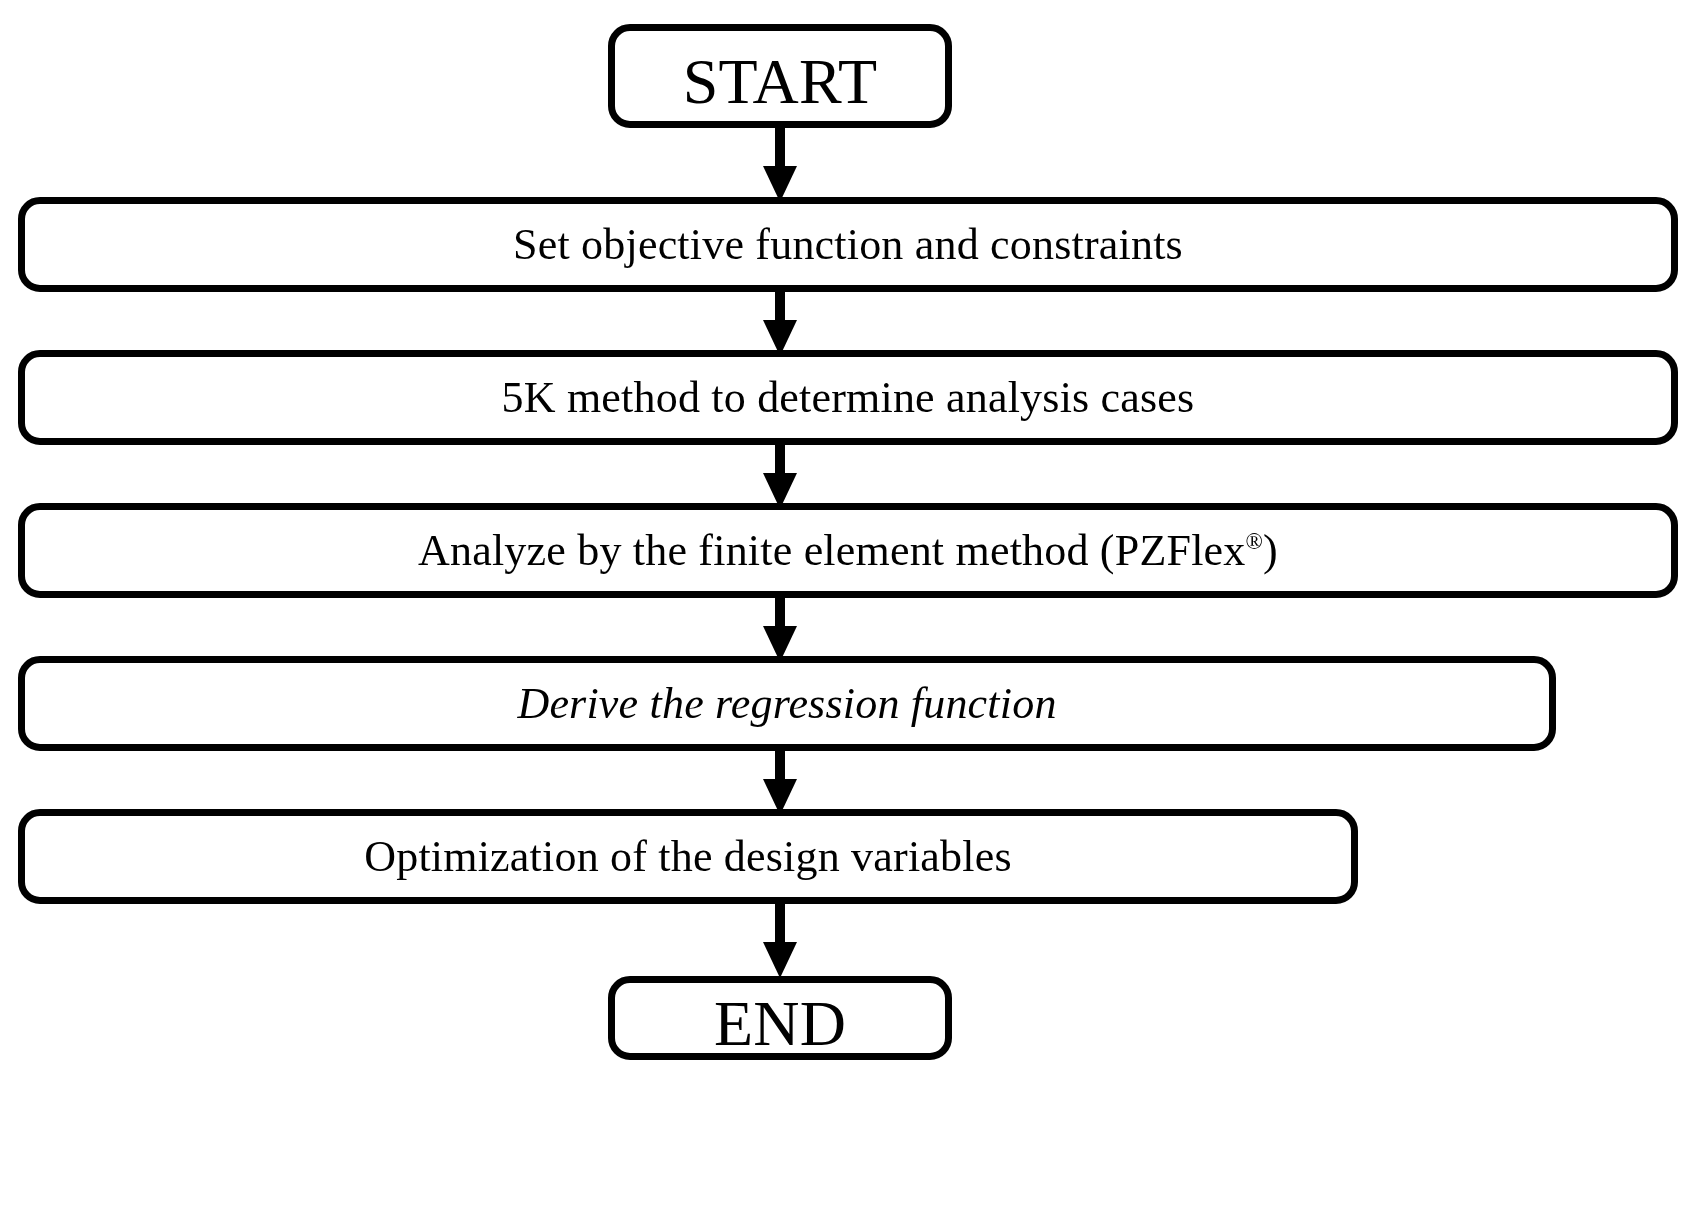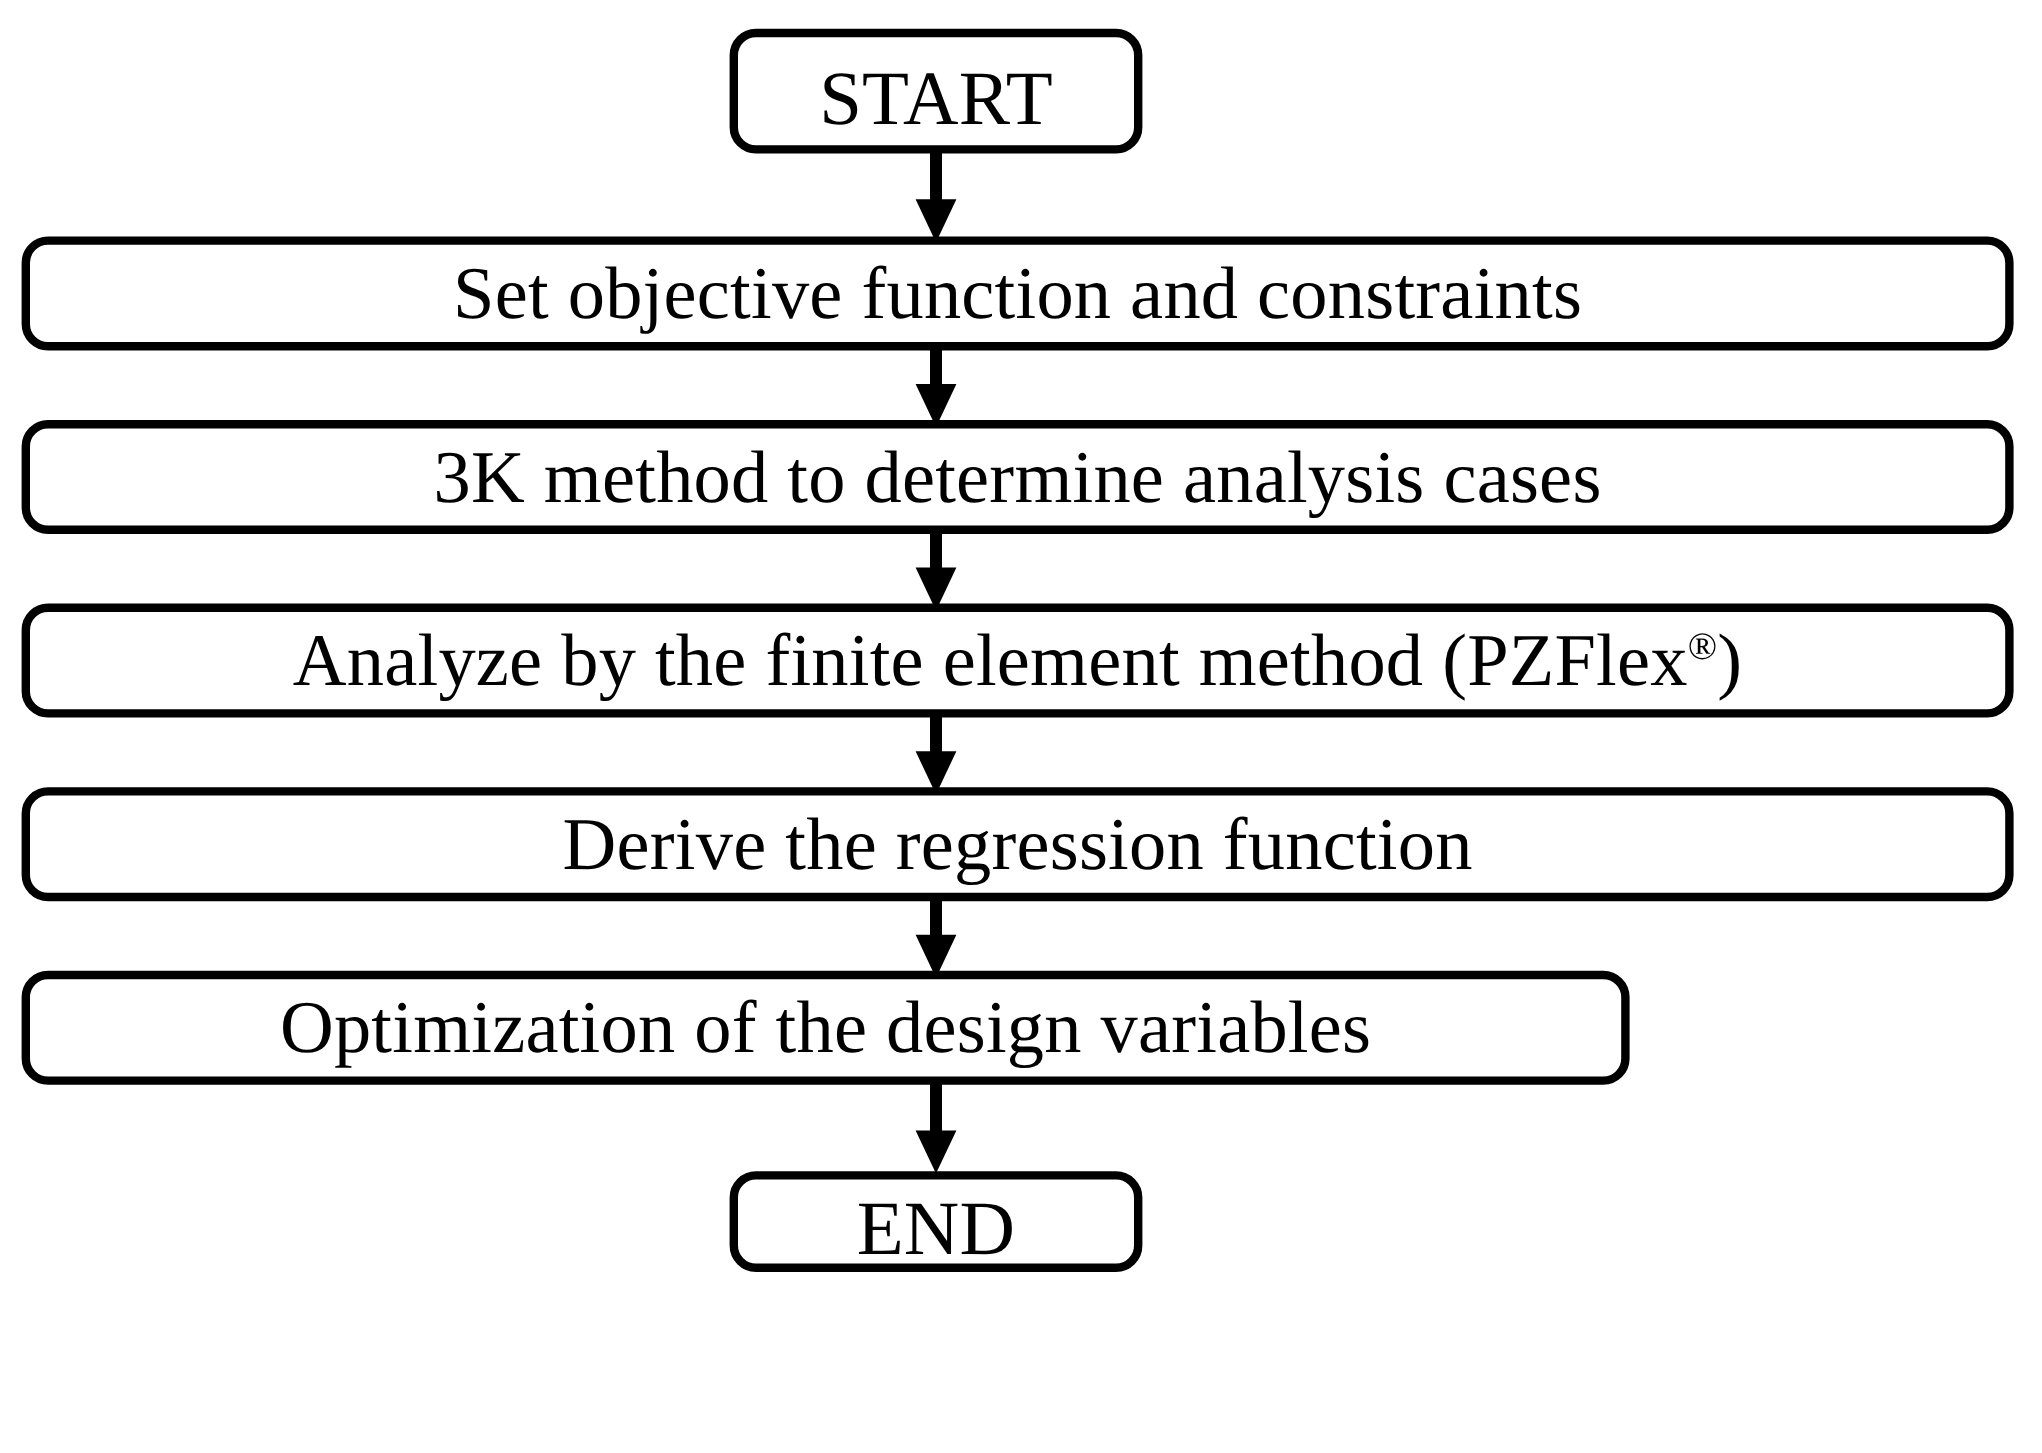--- a/index.html
+++ b/index.html
@@ -25,21 +25,21 @@
     display: flex;
     align-items: center;
     justify-content: center;
     text-align: center;
     color: #000000;
     line-height: 1.0;
     white-space: nowrap;
   }
   .node-label {
     display: inline-block;
-    font-size: 62px;
+    font-size: 44px;
     letter-spacing: 0.2px;
   }
   .node-terminal .node-label {
     font-size: 64px;
     margin-top: 11px;
   }
   .node-label sup {
     font-size: 0.52em;
     vertical-align: super;
     line-height: 0;
@@ -73,42 +73,42 @@
   </div>
 
   <div class="arrow" style="left:762px; top:290px; height:66px;">
     <svg width="36" height="66" viewBox="0 0 36 66" xmlns="http://www.w3.org/2000/svg">
       <rect x="13" y="0" width="10" height="34" fill="#000000"></rect>
       <polygon points="1,30 35,30 18,66" fill="#000000"></polygon>
     </svg>
   </div>
 
   <div class="node" style="left:18px; top:350px; width:1660px; height:95px;">
-    <span class="node-label">3K method to determine analysis cases</span>
+    <span class="node-label">5K method to determine analysis cases</span>
   </div>
 
   <div class="arrow" style="left:762px; top:443px; height:66px;">
     <svg width="36" height="66" viewBox="0 0 36 66" xmlns="http://www.w3.org/2000/svg">
       <rect x="13" y="0" width="10" height="34" fill="#000000"></rect>
       <polygon points="1,30 35,30 18,66" fill="#000000"></polygon>
     </svg>
   </div>
 
   <div class="node" style="left:18px; top:503px; width:1660px; height:95px;">
     <span class="node-label"><span>Analyze by the finite element method (PZFlex</span><sup>®</sup><span>)</span></span>
   </div>
 
   <div class="arrow" style="left:762px; top:596px; height:66px;">
     <svg width="36" height="66" viewBox="0 0 36 66" xmlns="http://www.w3.org/2000/svg">
       <rect x="13" y="0" width="10" height="34" fill="#000000"></rect>
       <polygon points="1,30 35,30 18,66" fill="#000000"></polygon>
     </svg>
   </div>
 
-  <div class="node" style="left:18px; top:656px; width:1660px; height:95px;">
+  <div class="node" style="left:18px; top:656px; width:1538px; height:95px;font-style:italic;">
     <span class="node-label">Derive the regression function</span>
   </div>
 
   <div class="arrow" style="left:762px; top:749px; height:66px;">
     <svg width="36" height="66" viewBox="0 0 36 66" xmlns="http://www.w3.org/2000/svg">
       <rect x="13" y="0" width="10" height="34" fill="#000000"></rect>
       <polygon points="1,30 35,30 18,66" fill="#000000"></polygon>
     </svg>
   </div>
 

